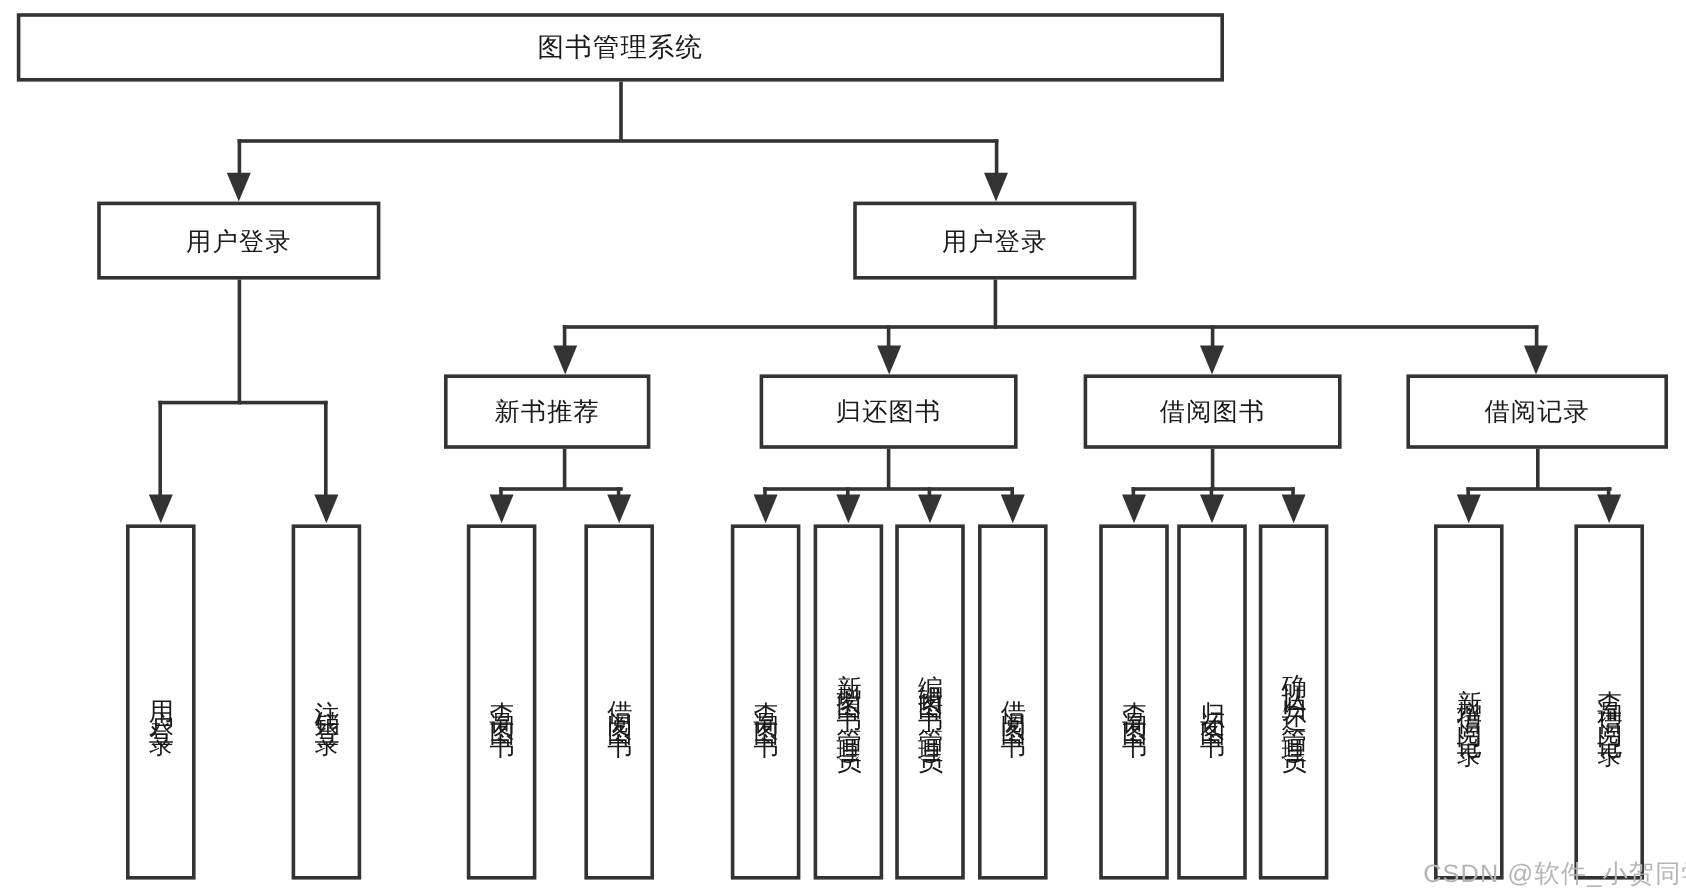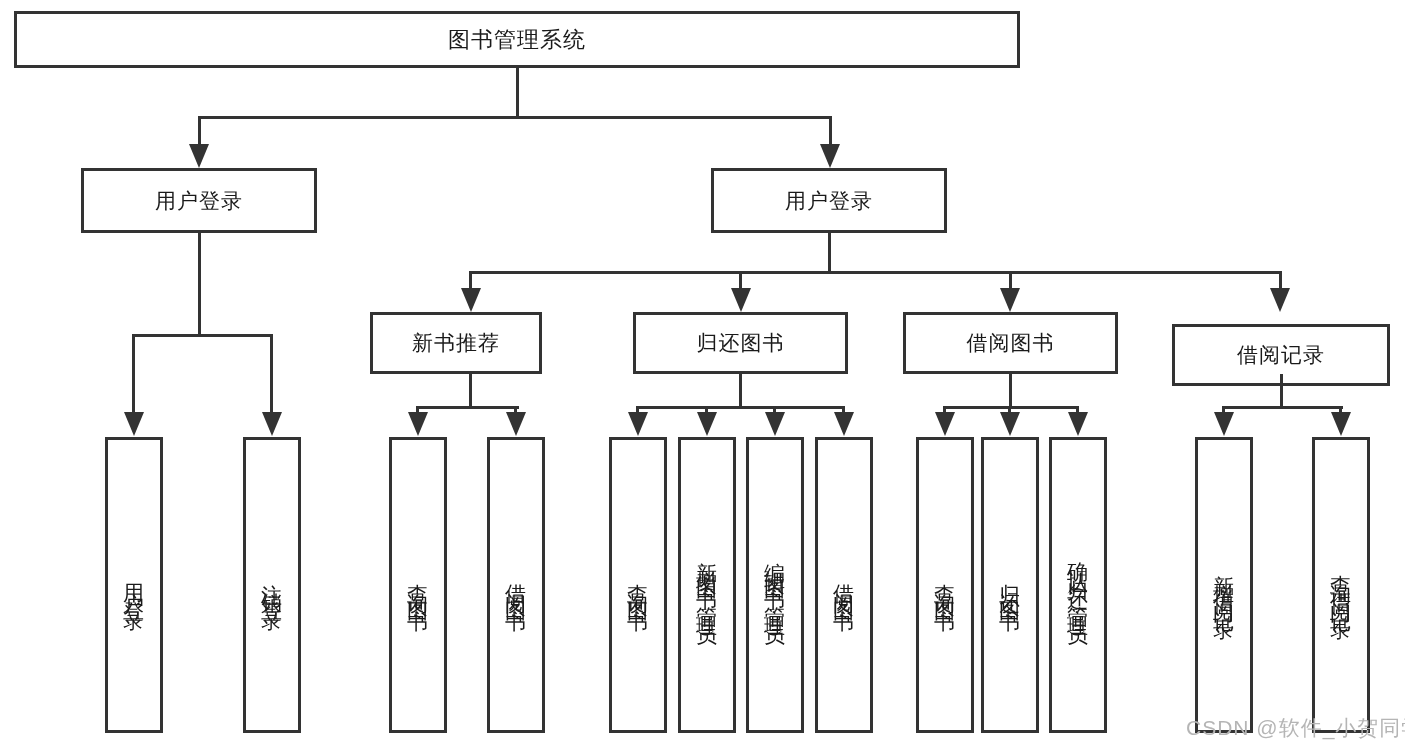--- a/index.html
+++ b/index.html
@@ -74,21 +74,21 @@
   </div>
 
   <div class="box" style="left:633px;top:312px;width:215px;height:62px">
     <span class="lbl">归还图书</span>
   </div>
 
   <div class="box" style="left:903px;top:312px;width:215px;height:62px">
     <span class="lbl">借阅图书</span>
   </div>
 
-  <div class="box" style="left:1172px;top:324px;width:218px;height:62px">
+  <div class="box" style="left:1172px;top:312px;width:218px;height:62px">
     <span class="lbl">借阅记录</span>
   </div>
 
   <div class="box" style="left:105px;top:437px;width:58px;height:296px">
     <span class="vlbl">用户登录</span>
   </div>
   <div class="box" style="left:243px;top:437px;width:58px;height:296px">
     <span class="vlbl">注销登录</span>
   </div>
 

